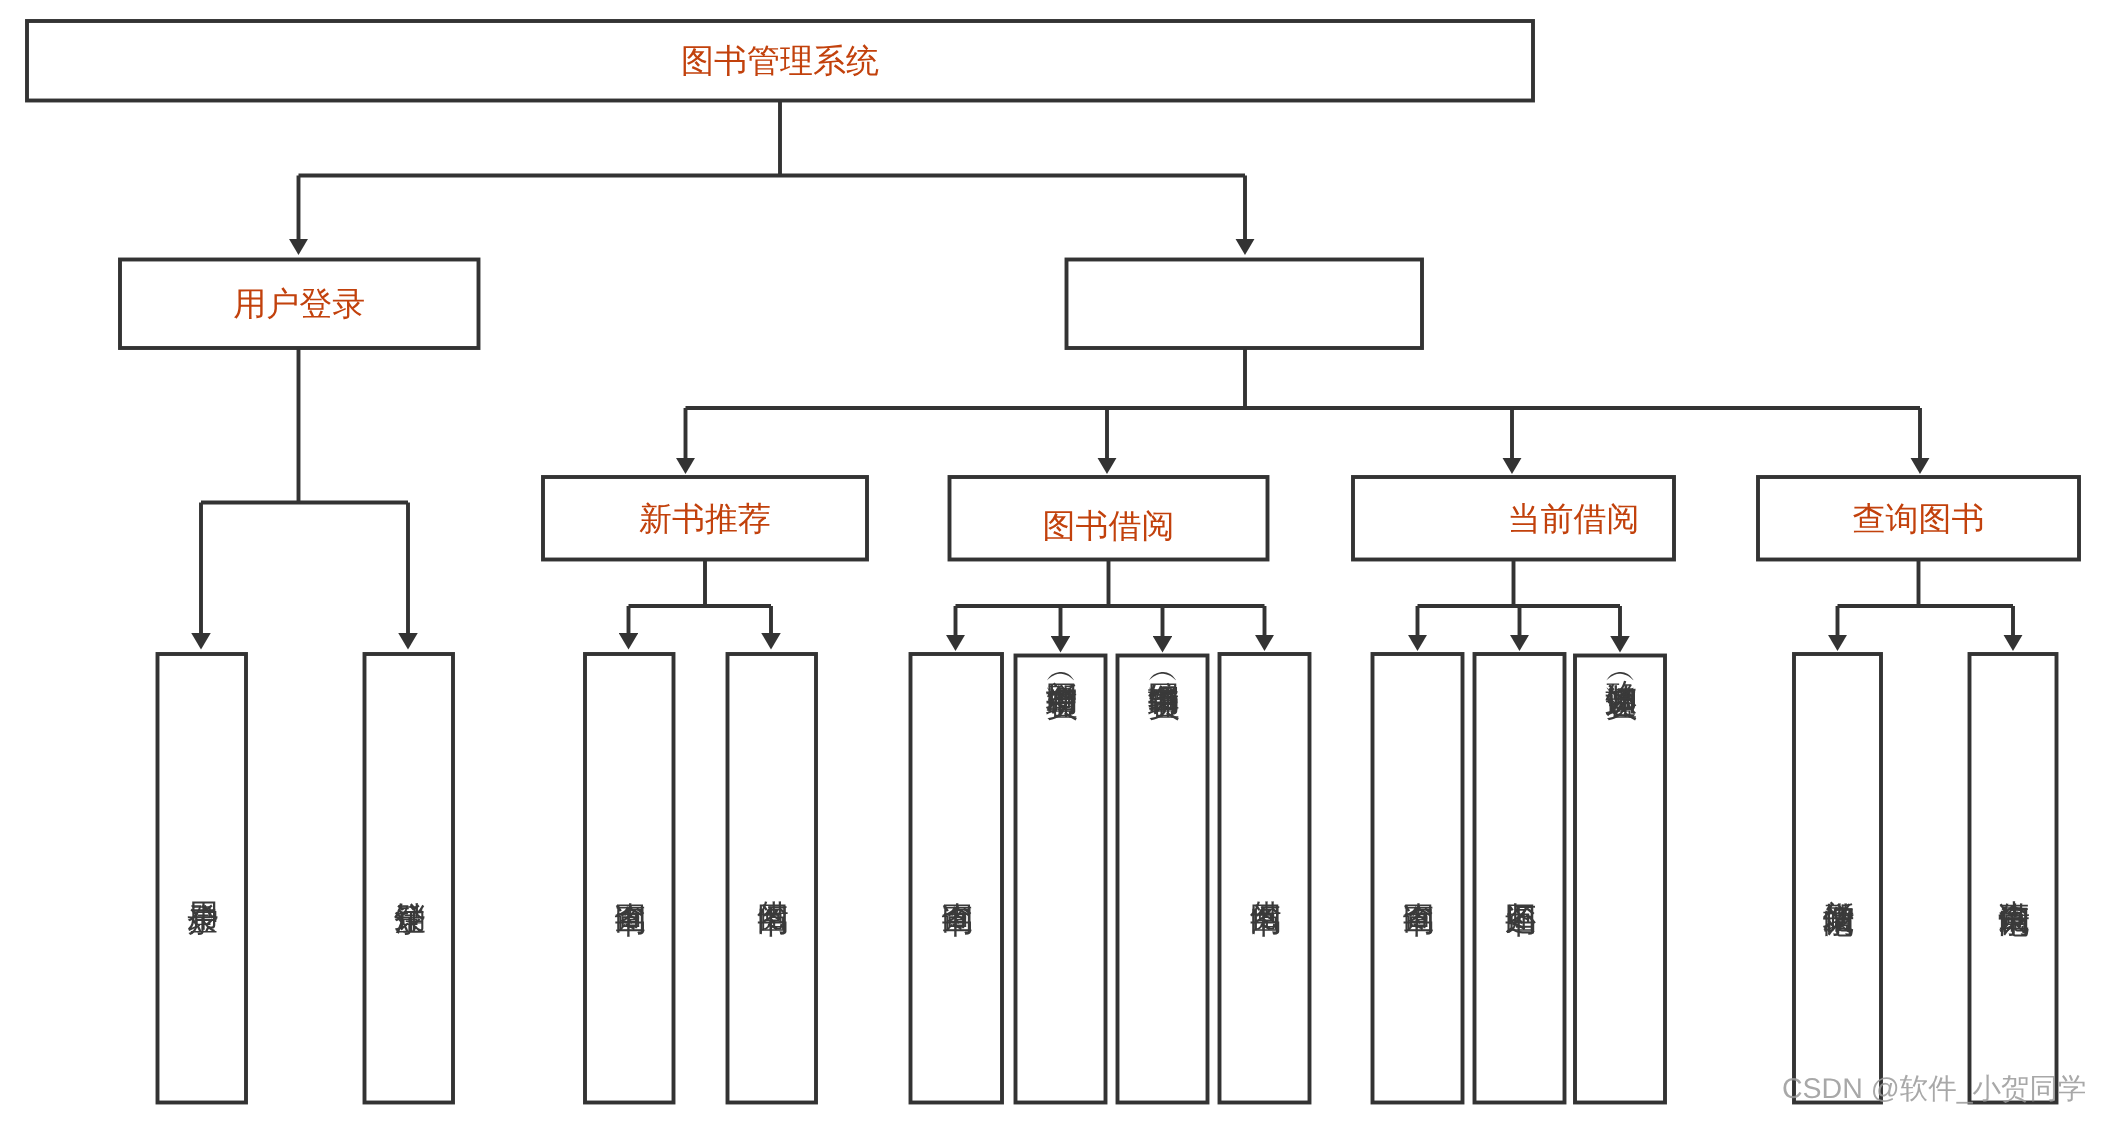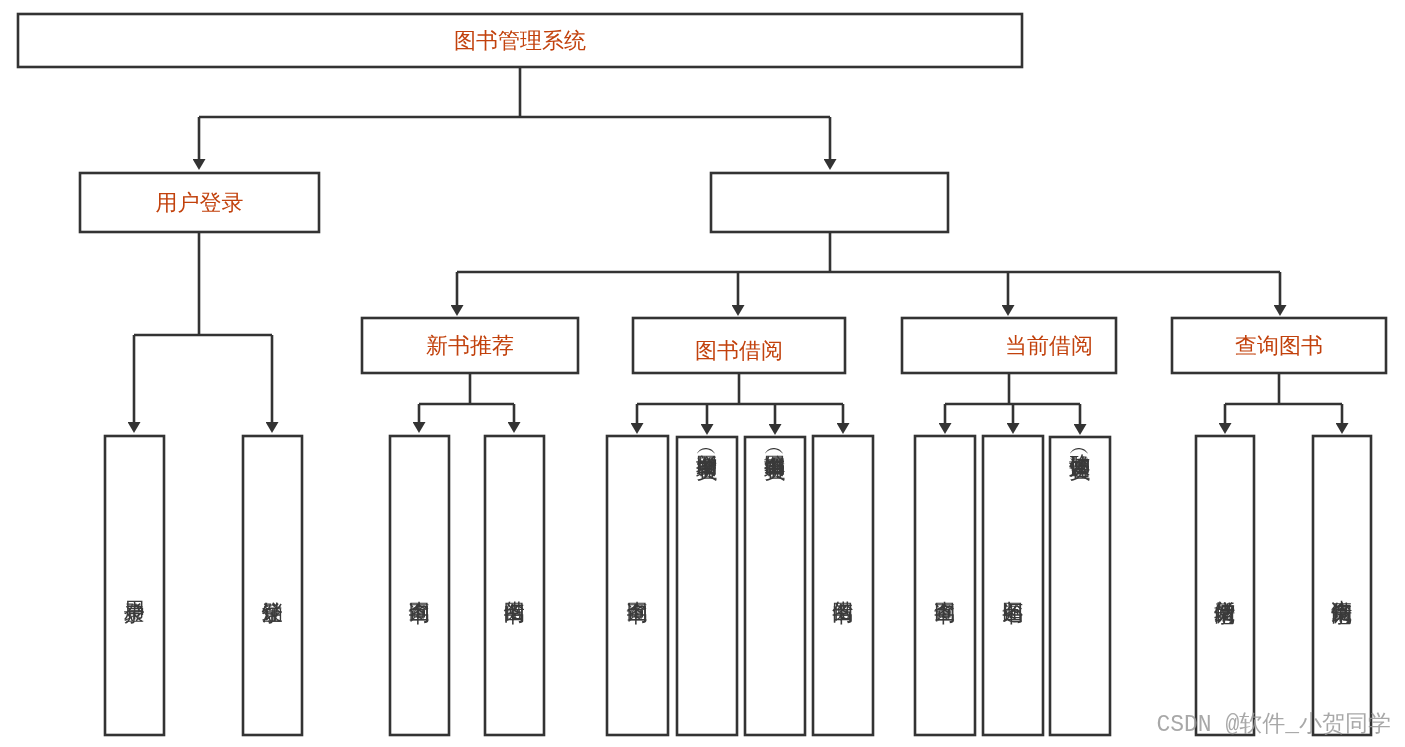--- a/index.html
+++ b/index.html
@@ -68,22 +68,22 @@
   .hlabel-text {
     font-family: "Liberation Sans", "DejaVu Sans", sans-serif;
     font-size: 22px;
     color: #c2410c;
     white-space: nowrap;
   }
   #watermark {
     position: absolute;
     right: 14px;
     bottom: 8px;
-    font-family: Liberation Mono, monospace;
-    font-size: 23px;
+    font-family: Liberation Sans, sans-serif;
+    font-size: 19px;
     color: #9a9a9a;
     opacity: 0.85;
     white-space: nowrap;
     pointer-events: none;
   }
 </style>
 </head>
 <body>
 
 <div id="diagram-root">

